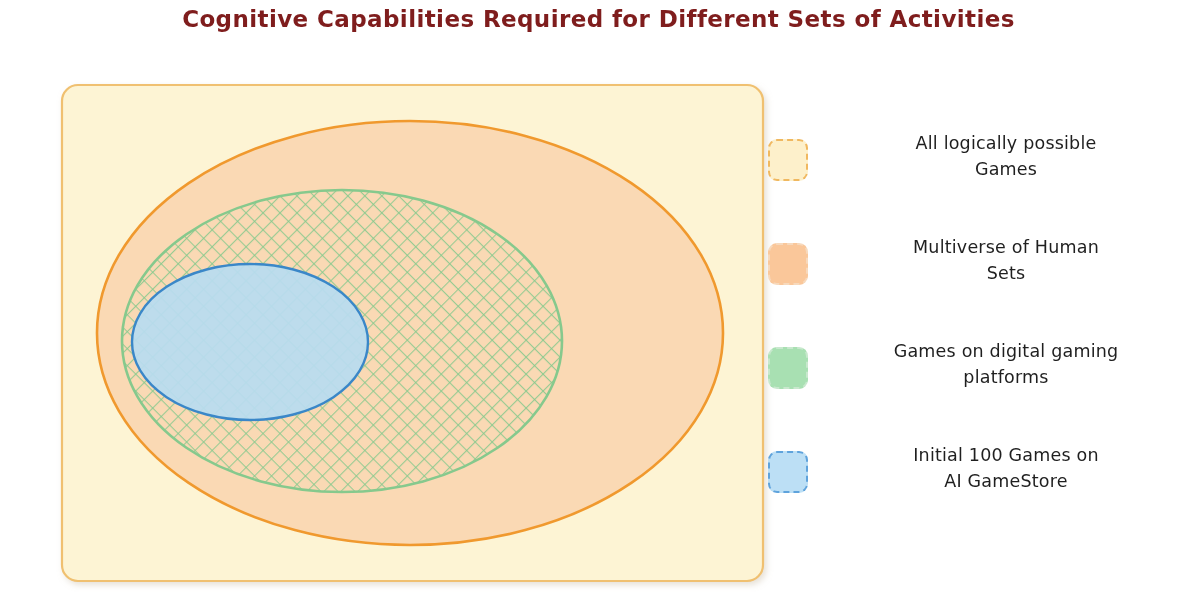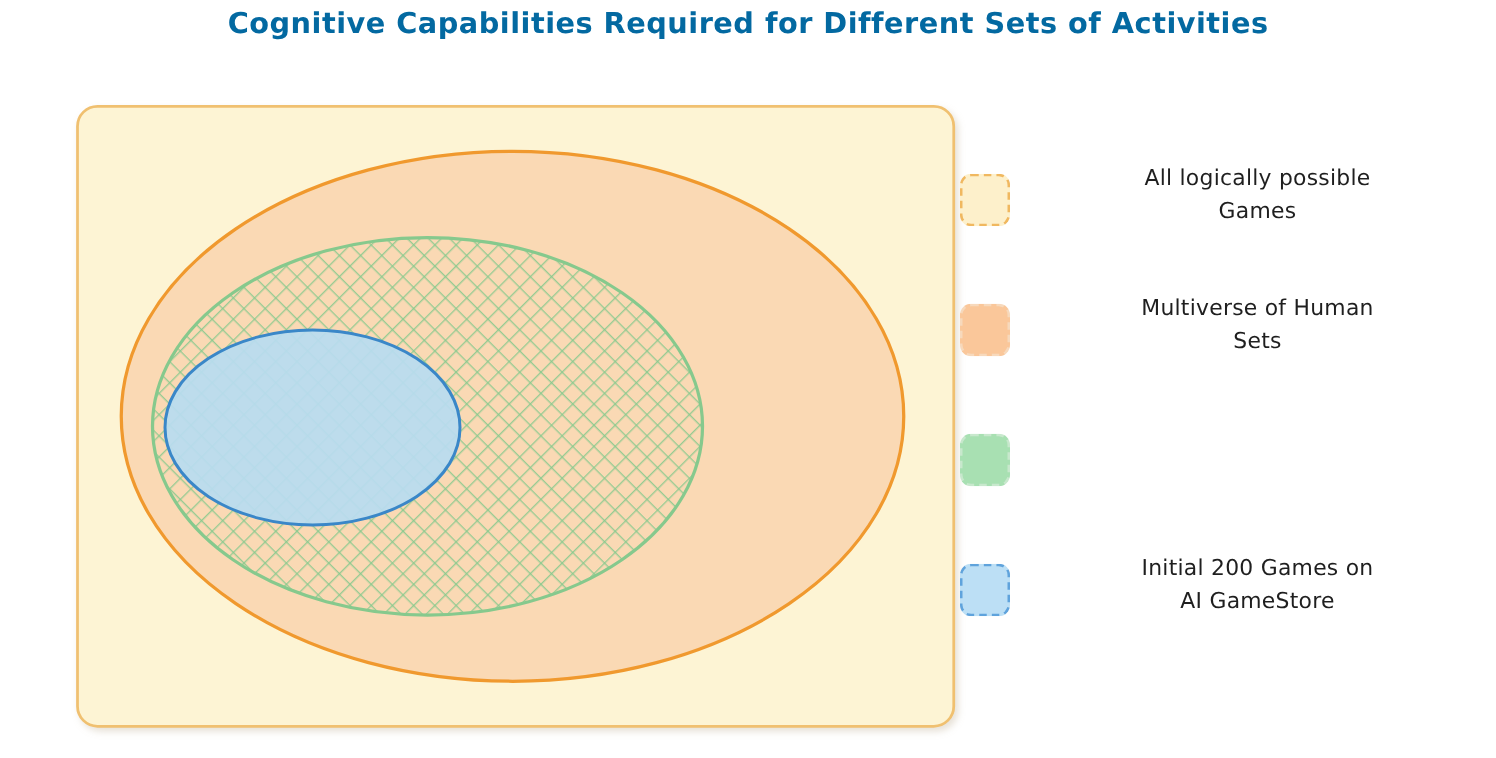--- a/index.html
+++ b/index.html
@@ -27,21 +27,21 @@
   .title {
     position: absolute;
     left: 0;
     top: 6px;
     width: 1197px;
     text-align: center;
     font-family: "DejaVu Sans", sans-serif;
     font-size: 23px;
     font-weight: 600;
     letter-spacing: 0.4px;
-    color: #0369a1;
+    color: #7f1d1d;
     white-space: nowrap;
     pointer-events: none;
   }
 
   
   .diagram-svg {
     position: absolute;
     left: 0;
     top: 0;
   }
@@ -123,23 +123,25 @@
     </div>
 
     <div class="legend-row">
       <div class="legend-swatch" style="background:#fac79a;border-color:#f7d9bc;"></div>
       <div class="legend-label">Multiverse of Human
 Sets</div>
     </div>
 
     <div class="legend-row">
       <div class="legend-swatch" style="background:#a8e0b2;border-color:#c8e8cd;"></div>
+      <div class="legend-label">Games on digital gaming
+platforms</div>
     </div>
 
     <div class="legend-row">
       <div class="legend-swatch" style="background:#bcdff5;border-color:#5fa3dc;"></div>
-      <div class="legend-label">Initial 200 Games on
+      <div class="legend-label">Initial 100 Games on
 AI GameStore</div>
     </div>
 
   </div>
 
 </div>
 
 </body></html>

